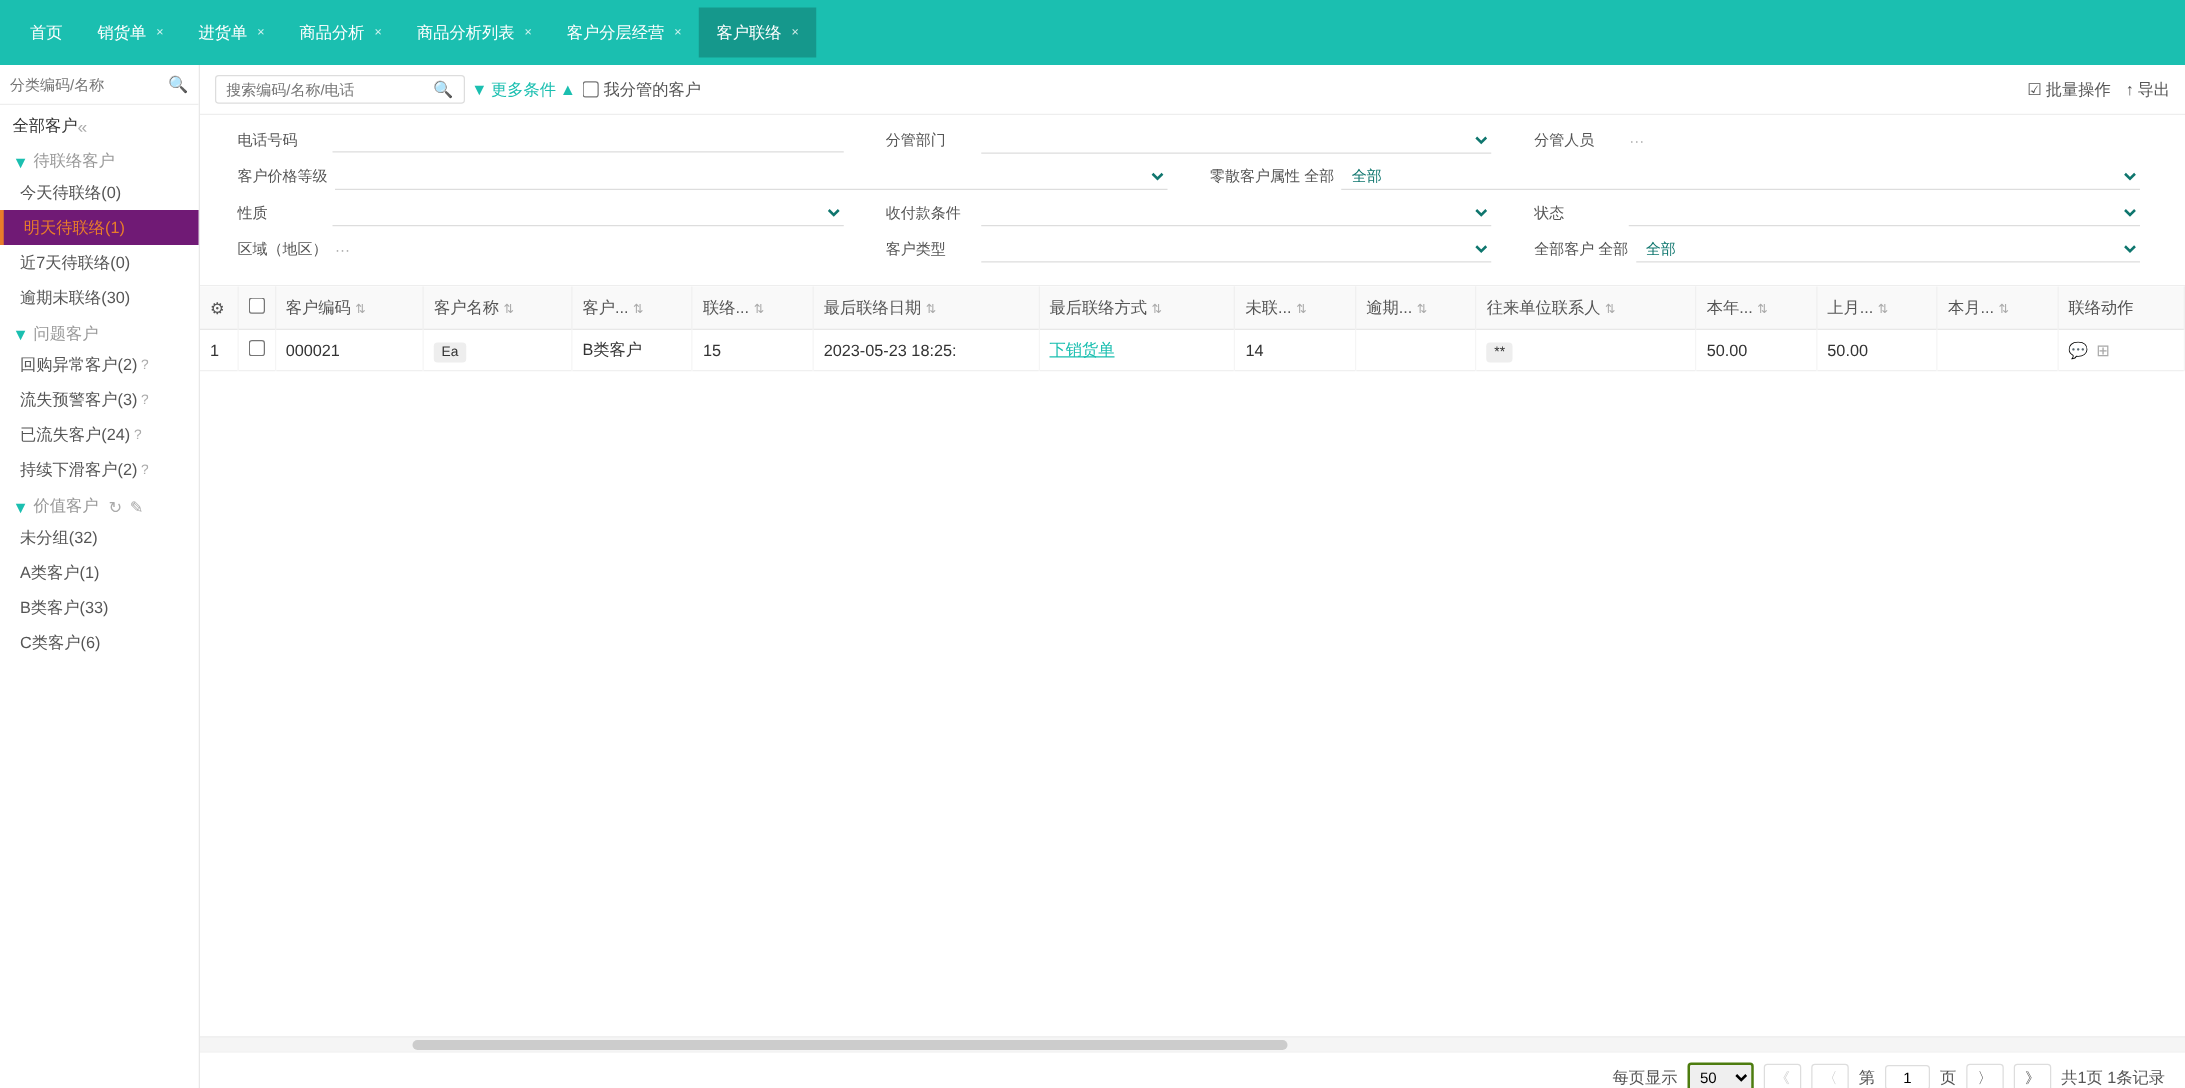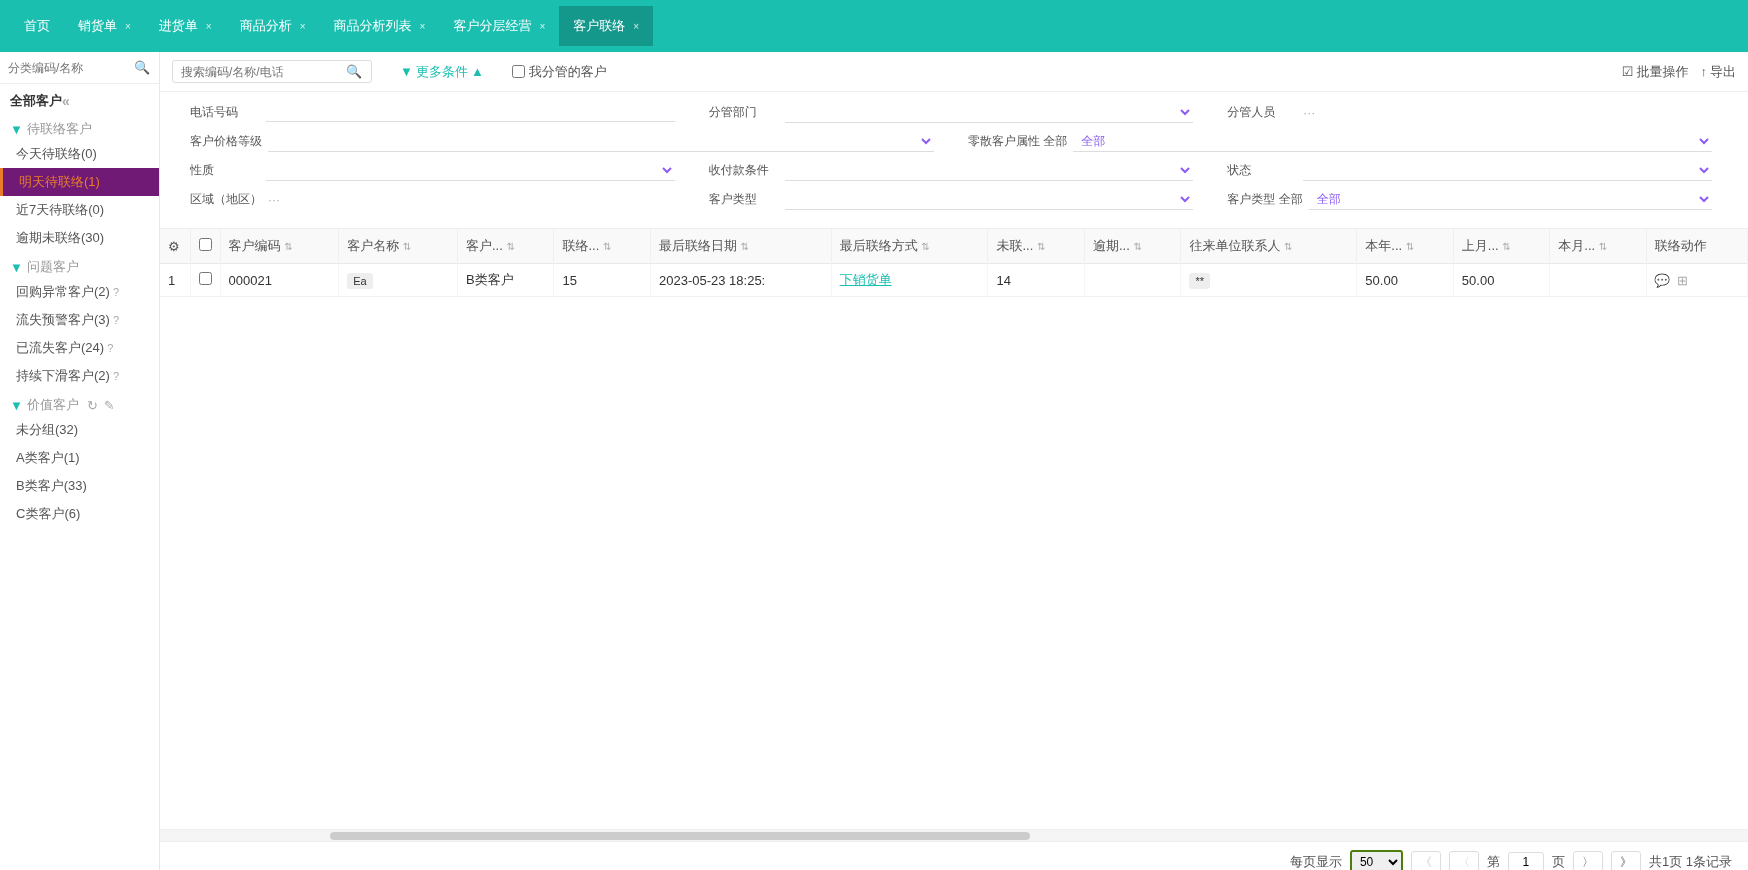--- a/index.html
+++ b/index.html
@@ -56,21 +56,21 @@
       color: #7f1d1d;
       width: 100%;
     }
     .sidebar-search .search-icon { color: #aaa; font-size: 13px; }
 
     .sidebar-section-header {
       display: flex;
       align-items: center;
       justify-content: flex-start;
       padding: 8px 10px 4px;
-      font-weight: bold;
+      font-weight: normal;
       font-size: 13px;
       color: #333;
     }
     .sidebar-collapse-btn { color: #aaa; cursor: pointer; font-size: 14px; }
 
     .sidebar-group-label {
       padding: 6px 10px 2px;
       color: #999;
       font-size: 12px;
       display: flex;
@@ -97,21 +97,21 @@
       overflow: hidden;
       background: #f5f5f5;
     }
 
     
     .toolbar {
       background: #fff;
       padding: 8px 12px;
       display: flex;
       align-items: center;
-      gap: 24px;
+      gap: 1px;
       border-bottom: 1px solid #eee;
     }
     .search-input-wrap {
       display: flex;
       align-items: center;
       border: 1px solid #ddd;
       border-radius: 3px;
       padding: 3px 8px;
       gap: 4px;
       width: 200px;
@@ -182,21 +182,21 @@
       font-size: 12px;
       white-space: nowrap;
       min-width: 70px;
     }
     .filter-select {
       flex: 1;
       border: none;
       border-bottom: 1px solid #ddd;
       outline: none;
       font-size: 12px;
-      color: #8b5cf6;
+      color: #0f766e;
       background: transparent;
       padding: 2px 4px;
       cursor: pointer;
     }
     .filter-input {
       flex: 1;
       border: none;
       border-bottom: 1px solid #ddd;
       outline: none;
       font-size: 12px;
@@ -518,21 +518,21 @@
               <span class="filter-label">区域（地区）</span>
               <span class="filter-dots">···</span>
             </div>
             <div class="filter-cell">
               <span class="filter-label">客户类型</span>
               <select class="filter-select">
                 <option value=""></option>
               </select>
             </div>
             <div class="filter-cell">
-              <span class="filter-label">客户类型 全部</span>
+              <span class="filter-label">全部客户 全部</span>
               <select class="filter-select">
                 <option value="全部">全部</option>
               </select>
             </div>
           </div>
         </div>
       </div>
     </div>
 
     <div class="table-wrap">

